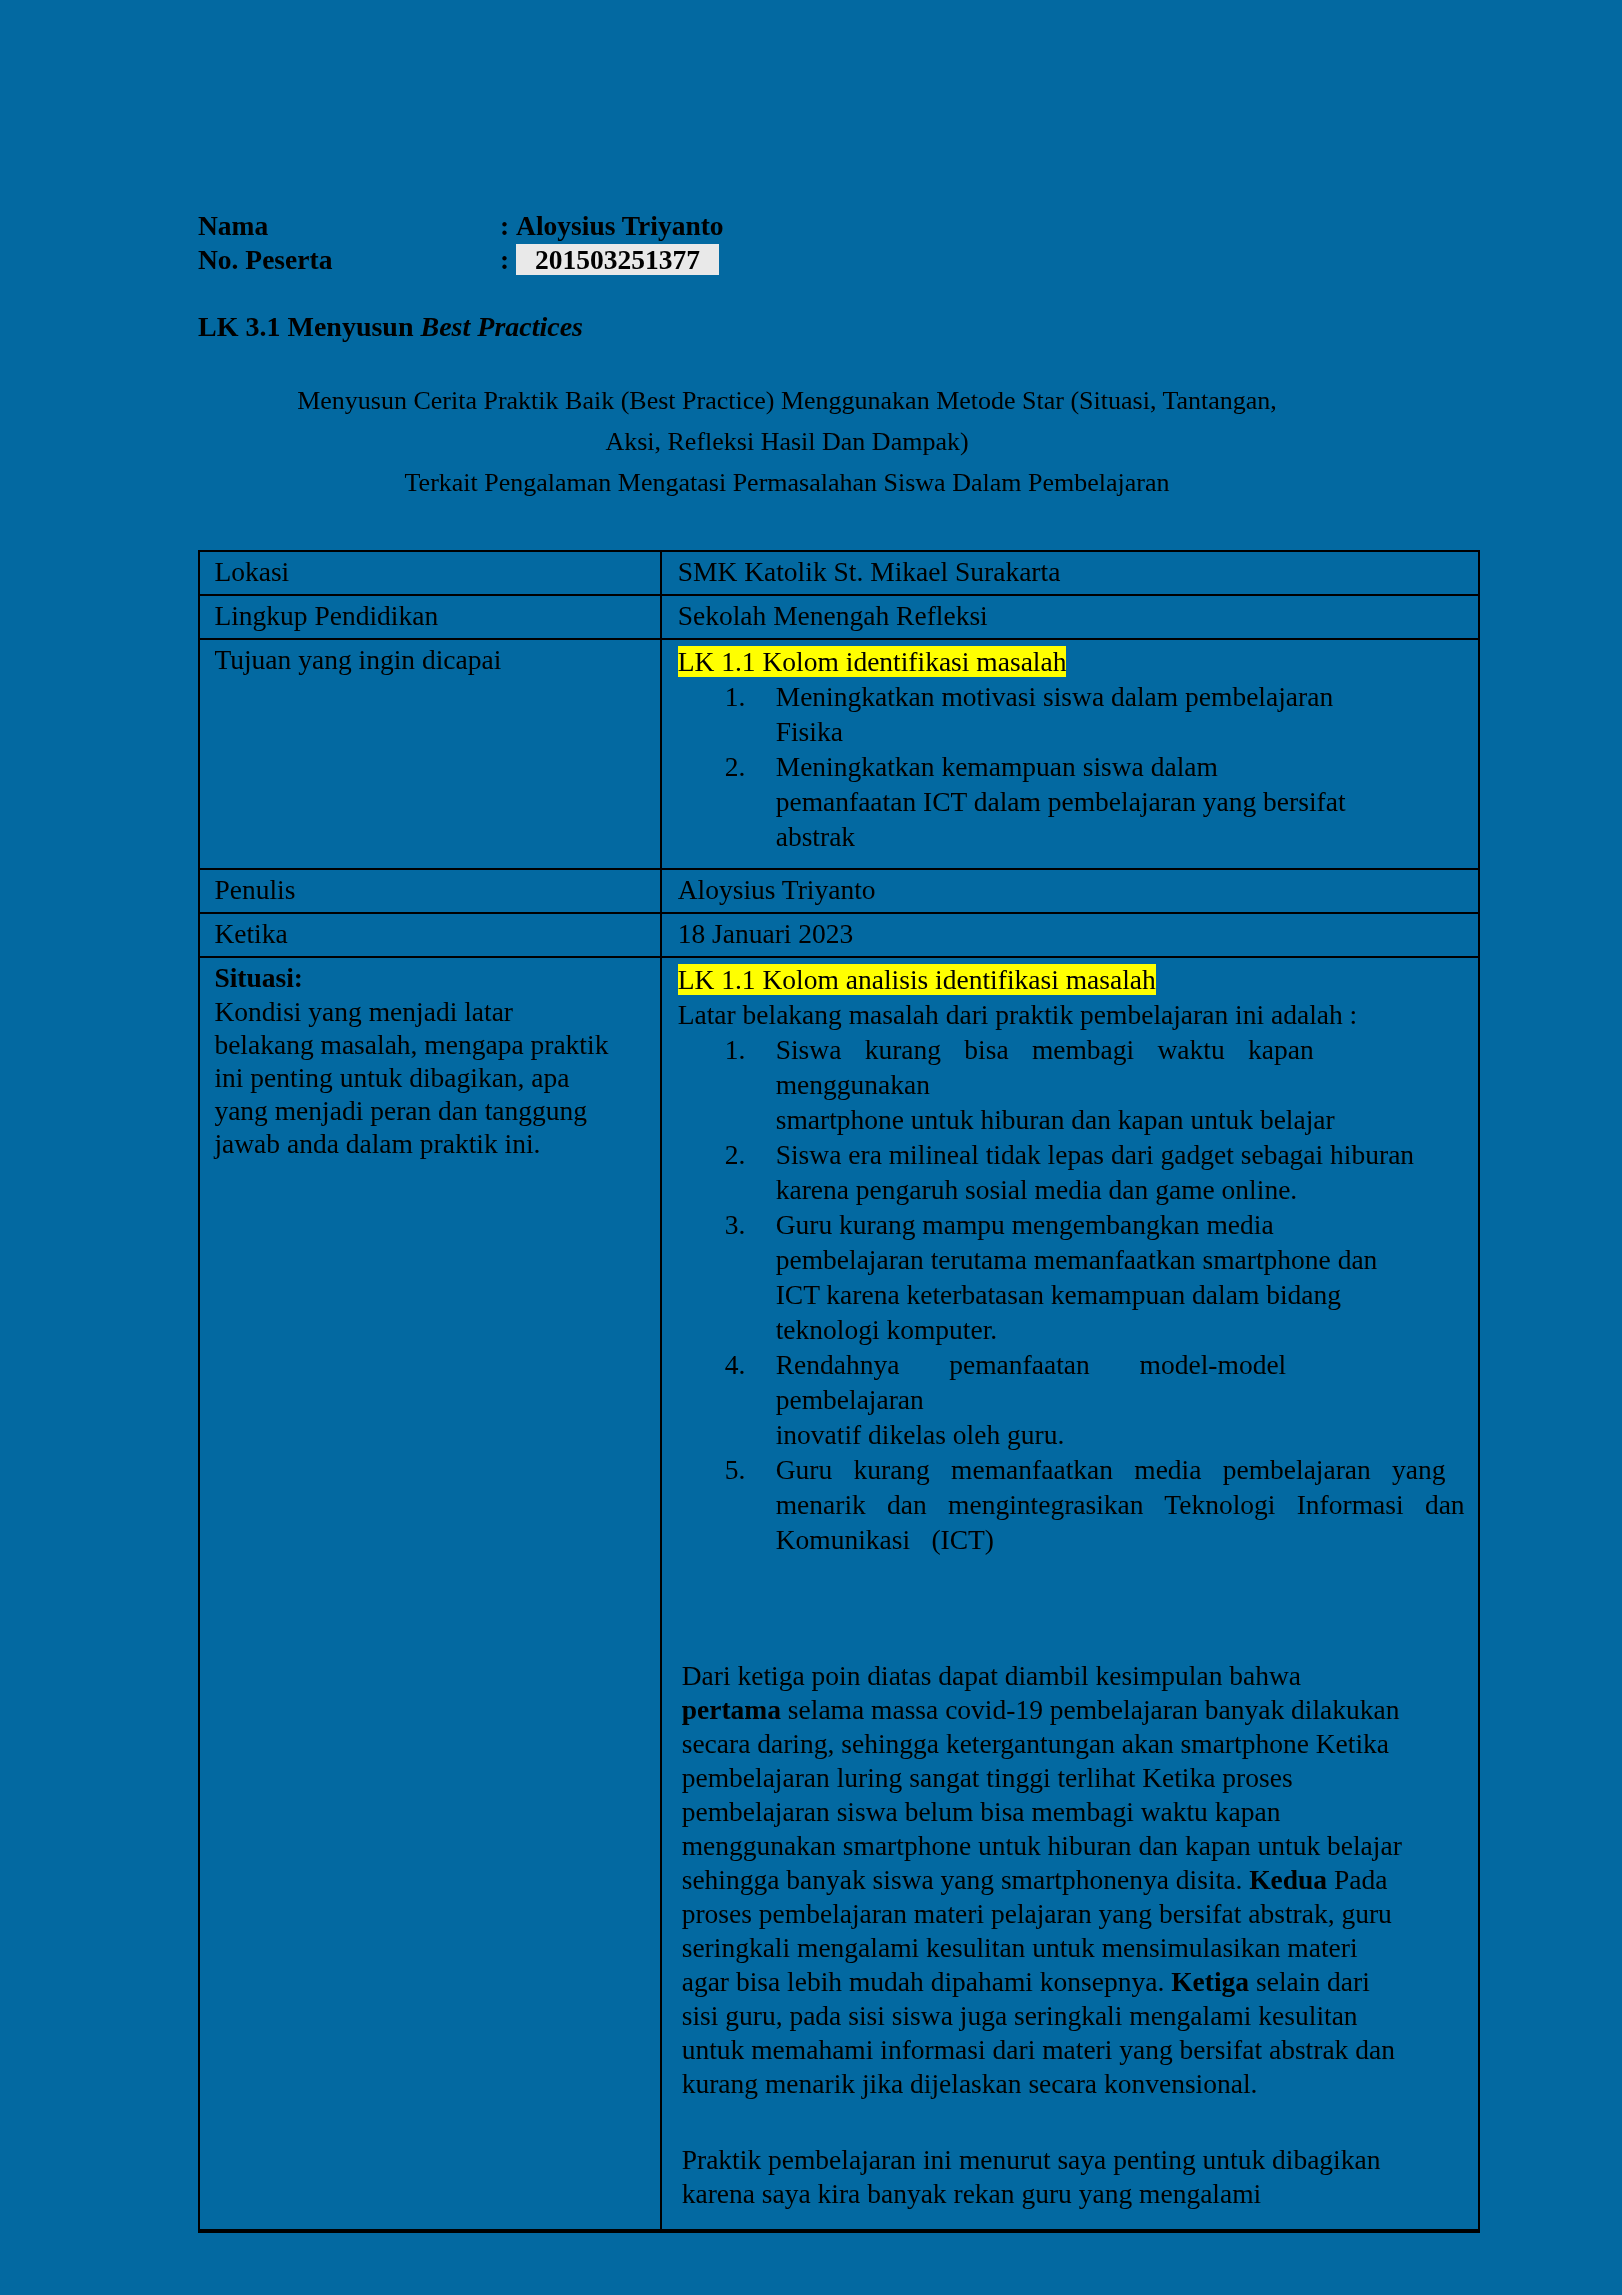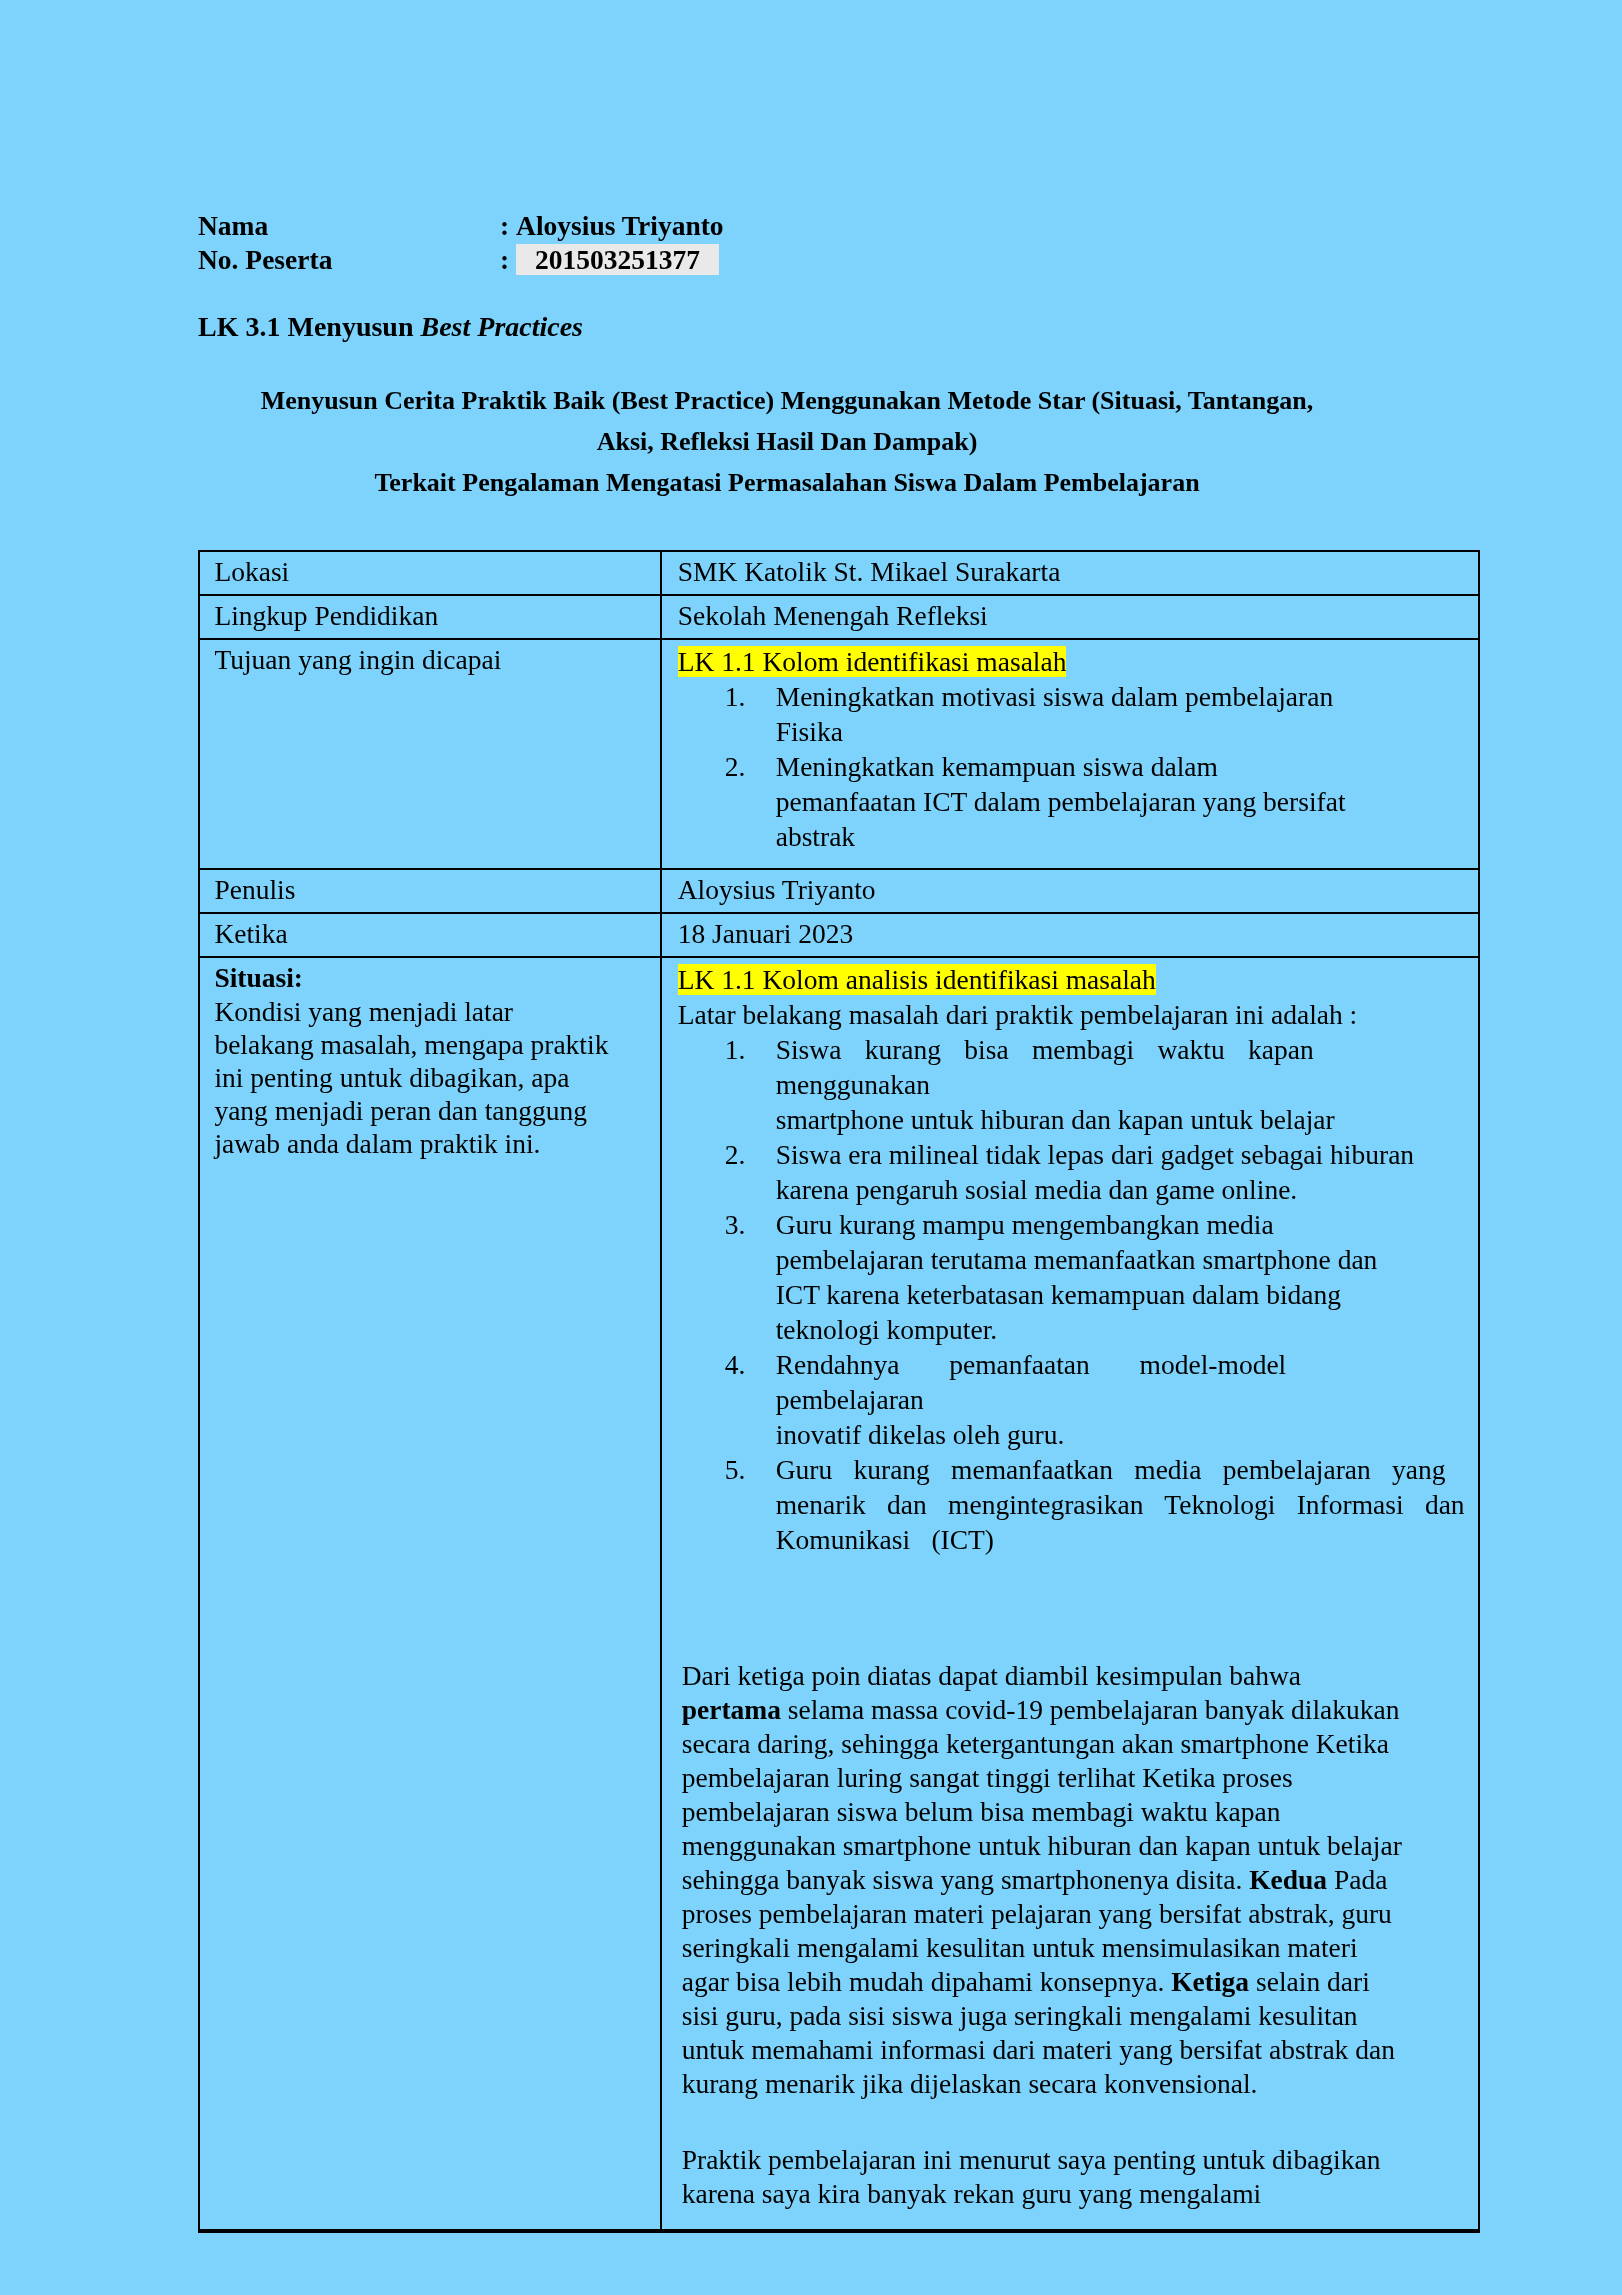--- a/index.html
+++ b/index.html
@@ -1,37 +1,37 @@
 <!DOCTYPE html>
 <html style="font-size:10.5px"><head>
 <meta charset="utf-8">
 <style>
   html,body{margin:0;padding:0;background:#888;}
   .page{
     position:relative;
     width:1622px;height:2295px;
-    background:#7dd3fc;
+    background:#0369a1;
     font-family:"Liberation Serif","DejaVu Serif",serif;
     color:#000;
     overflow:hidden;
     margin:0 auto;
   }
   .content{position:absolute;left:198px;top:209px;width:1280px;}
 
   
   .id-row{font-weight:bold;font-size:27.5px;line-height:34px;}
   .id-label{display:inline-block;width:302px;}
   .shade{background:#e9e9e9;padding:0 19px;}
 
   
   .doc-heading{margin-top:33px;font-weight:bold;font-size:28px;line-height:34px;}
   .doc-heading .it{font-style:italic;}
   .main-title{
     margin-top:36px;margin-left:-26px;width:1230px;
-    text-align:center;font-weight:bold;font-size:26px;line-height:41px;
+    text-align:center;font-weight:normal;font-size:26px;line-height:41px;
     white-space:pre-line;
   }
 
   
   table.form{
     margin-top:47px;border-collapse:collapse;table-layout:fixed;
     width:1280px;font-size:27.5px;
   }
   col.c1{width:462px;} col.c2{width:818px;}
   td{border:2.6px solid #000;vertical-align:top;overflow:hidden;}

